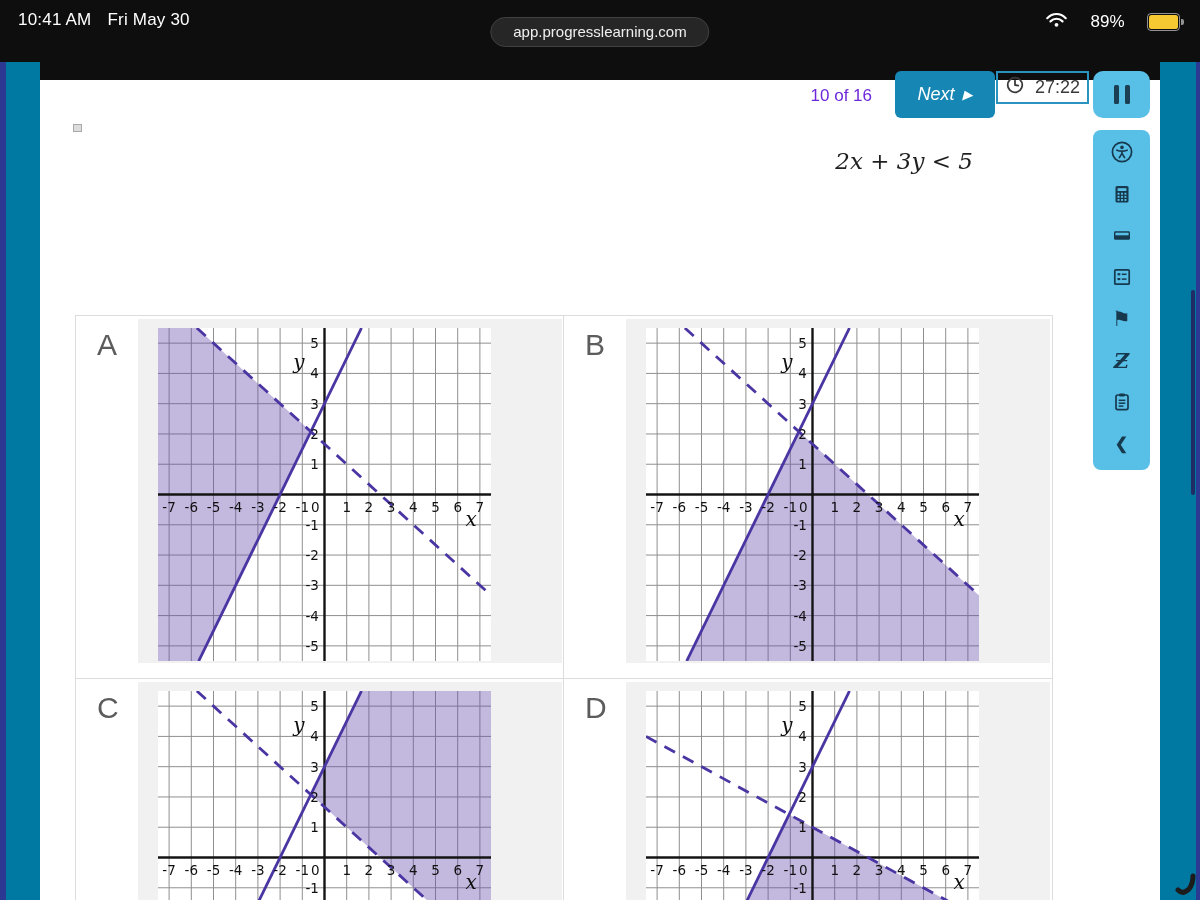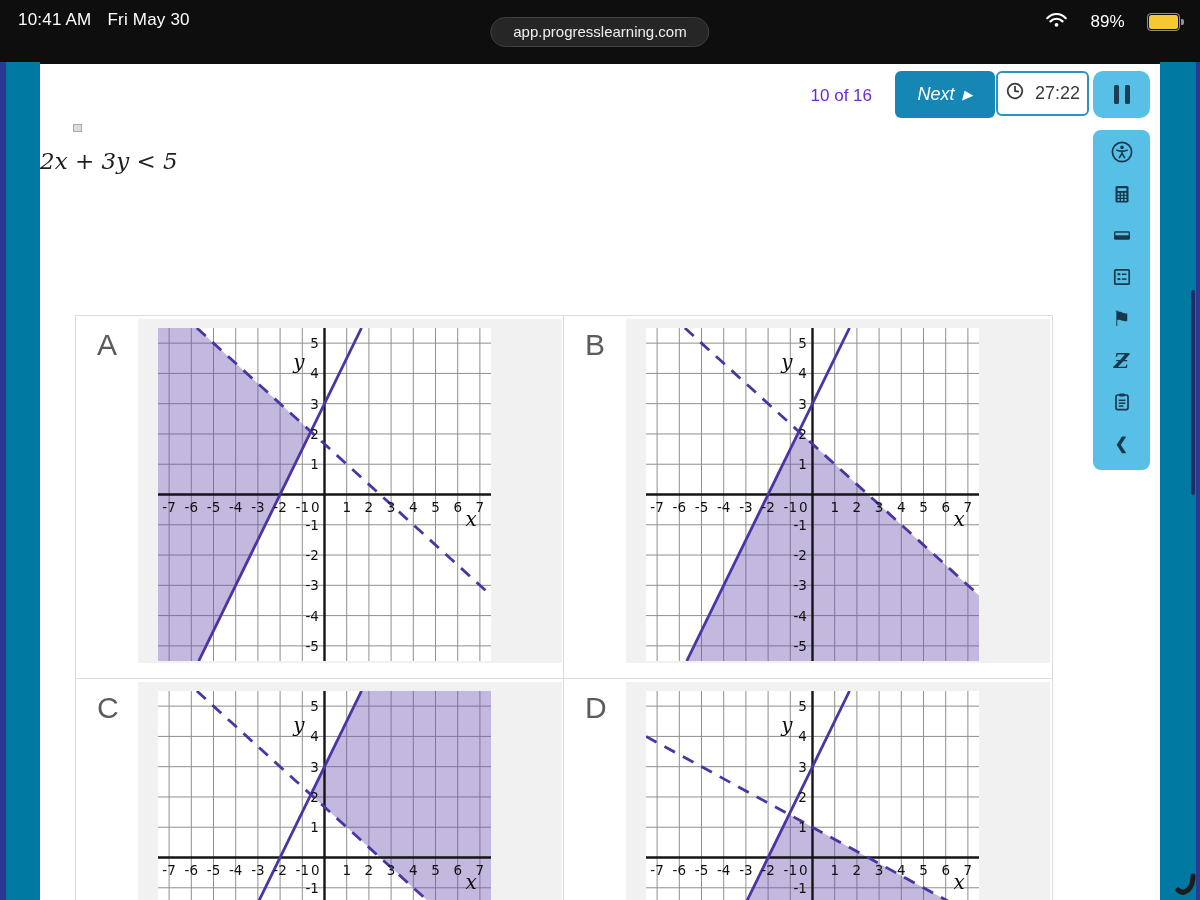--- a/index.html
+++ b/index.html
@@ -1,53 +1,53 @@
 <!DOCTYPE html>
 <html><head>
 <meta charset="utf-8">
 <style>
   html,body{margin:0;padding:0;}
   body{width:1200px;height:900px;overflow:hidden;background:#fff;font-family:"Liberation Sans",sans-serif;}
   #page{position:relative;width:1200px;height:900px;overflow:hidden;background:#fff;}
 
   
-  .statusbar{position:absolute;left:0;top:0;width:1200px;height:64px;background:#0e0e0e;color:#fff;}
+  .statusbar{position:absolute;left:0;top:0;width:1200px;height:80px;background:#0e0e0e;color:#fff;}
   .status-left{position:absolute;left:18px;top:10px;font-size:17px;font-weight:500;letter-spacing:.2px;display:flex;gap:16px;}
   .status-right{position:absolute;right:16px;top:11px;display:flex;align-items:center;gap:22px;font-size:17px;font-weight:500;}
   .batt{display:inline-flex;align-items:center;}
   .batt-body{width:29px;height:14px;border:1px solid rgba(255,255,255,.55);border-radius:4px;padding:1px;box-sizing:content-box;}
   .batt-fill{display:block;width:100%;height:100%;background:#f6c832;border-radius:2.5px;}
   .batt-nub{width:3px;height:6px;background:rgba(255,255,255,.55);border-radius:0 2px 2px 0;margin-left:1.5px;}
   .url-pill{position:absolute;left:50%;top:17px;transform:translateX(-50%);background:#262626;border:1px solid #414141;border-radius:15px;height:28px;line-height:28px;padding:0 22px;font-size:15px;color:#efefef;}
 
   
   .strip{position:absolute;top:62px;bottom:0;}
   .strip-indigo-left{left:0;width:6px;background:#2b3992;}
   .strip-teal-left{left:6px;width:34px;background:#0079a2;}
   .strip-teal-right{left:1160px;width:40px;background:#0079a2;}
   .strip-indigo-right{left:1196px;width:4px;background:#2b3992;}
   .scroll-thumb{position:absolute;left:1191px;top:290px;width:4px;height:205px;background:#1f2c66;border-radius:2px;}
 
   
   .progress-label{position:absolute;left:790px;top:86px;width:82px;text-align:right;font-size:17px;color:#6d28d9;}
   .next-btn{position:absolute;left:895px;top:71px;width:100px;height:47px;background:#1687b5;color:#fff;border:none;border-radius:6px;font-size:18px;font-family:"Liberation Sans",sans-serif;display:flex;align-items:center;justify-content:center;gap:8px;cursor:pointer;font-style:italic;}
   .next-play{font-size:13px;}
-  .timer-box{position:absolute;left:996px;top:71px;width:93px;height:45px;border:2px solid #2a93c0;border-radius:6px;box-sizing:border-box;display:flex;align-items:center;justify-content:center;gap:10px;color:#3a3a3a;font-size:18px;}
+  .timer-box{position:absolute;left:996px;top:71px;width:93px;height:33px;border:2px solid #2a93c0;border-radius:0;box-sizing:border-box;display:flex;align-items:center;justify-content:center;gap:10px;color:#3a3a3a;font-size:18px;}
   .pause-btn{position:absolute;left:1093px;top:71px;width:57px;height:47px;background:#58bfe6;border:none;border-radius:10px;display:flex;align-items:center;justify-content:center;gap:6px;cursor:pointer;}
   .pause-bar{width:5px;height:19px;background:#1c3e52;border-radius:1.5px;}
 
   
   .tool-panel{position:absolute;left:1093px;top:130px;width:57px;height:340px;background:#58bfe6;border-radius:8px;display:flex;flex-direction:column;align-items:center;justify-content:space-between;padding:9px 0 13px 0;box-sizing:border-box;}
   .tool{width:26px;height:26px;display:flex;align-items:center;justify-content:center;color:#17394e;cursor:pointer;}
   .tool .glyph{font-size:21px;line-height:1;color:#17394e;}
   .tool .glyph.z{font-style:italic;font-weight:bold;font-family:"DejaVu Serif",serif;}
   .tool .glyph.chev{font-size:16px;font-weight:bold;}
 
   
-  .math-wrap{position:absolute;left:40px;top:148px;width:933px;text-align:left;color:#1f1f1f;}
+  .math-wrap{position:absolute;left:40px;top:148px;width:933px;text-align:right;color:#1f1f1f;}
   .math-line{font-family:"DejaVu Serif",serif;font-style:italic;font-size:23px;line-height:26px;margin-bottom:17px;}
   .question{position:absolute;left:67px;top:266px;font-size:19px;color:#2d2d2d;}
   .artifact{position:absolute;left:73px;top:124px;width:9px;height:8px;background:#dcdcdc;border:1px solid #a8a8a8;box-sizing:border-box;}
 
   
   .cell{position:absolute;border:1px solid #dcdcdc;background:#fff;box-sizing:border-box;cursor:pointer;}
   .cell-a{left:75px;top:315px;width:489px;height:364px;}
   .cell-b{left:563px;top:315px;width:490px;height:364px;}
   .cell-c{left:75px;top:678px;width:489px;height:400px;}
   .cell-d{left:563px;top:678px;width:490px;height:400px;}

